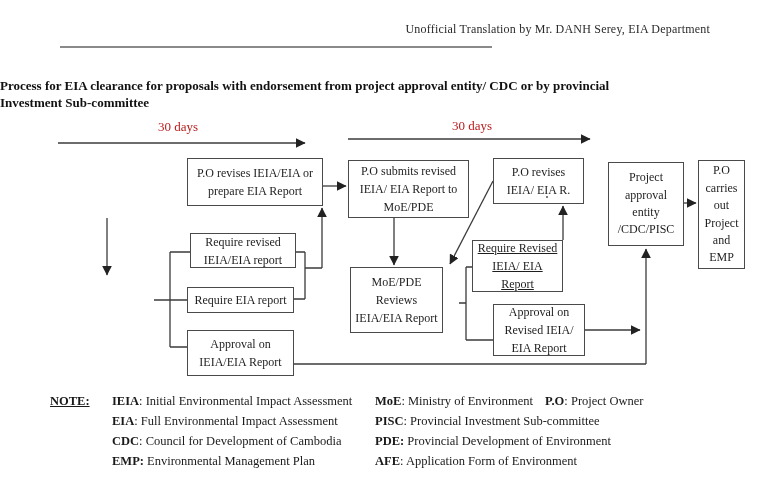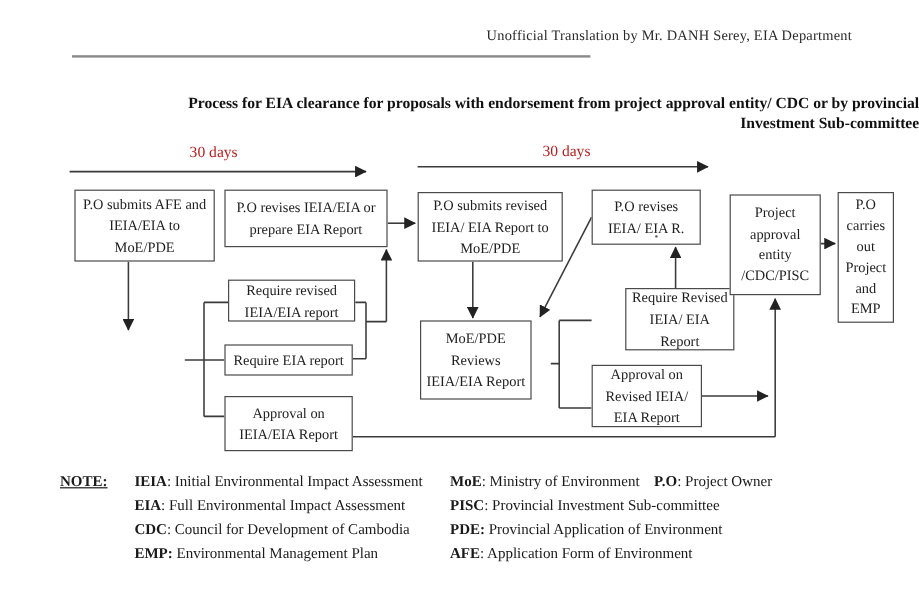--- a/index.html
+++ b/index.html
@@ -8,21 +8,21 @@
     font-family:"Liberation Serif",serif;color:#1e1e1e;overflow:hidden;
   }
   .header-note{
     position:absolute;top:22px;right:56px;font-size:12px;color:#2a2a2a;
     letter-spacing:.2px;
   }
   .divider{
     position:absolute;left:60px;top:46px;width:432px;height:2px;background:#8a8a8a;
   }
   .title{
-    position:absolute;left:0;right:0;top:77px;text-align:right;
+    position:absolute;left:0;right:0;top:77px;text-align:left;
     font-size:13px;font-weight:bold;line-height:17px;color:#111;
   }
   .timeline-label{
     position:absolute;font-size:13px;color:#b91c1c;white-space:nowrap;
   }
   .connectors{position:absolute;left:0;top:0;width:766px;height:494px;}
   .box{
     position:absolute;box-sizing:border-box;border:1px solid #4a4a4a;
     background:#ffffff;display:flex;align-items:center;justify-content:center;
     text-align:center;font-size:12px;line-height:1.5;color:#1e1e1e;padding:1px 3px;
@@ -79,44 +79,43 @@
       <path d="M493,181 L450,264" marker-end="url(#ah)"></path>
       <path d="M563,240 L563,206" marker-end="url(#ah)"></path>
       <path d="M459,303 L466,303 M466,267 L466,340 M466,267 L493,267 M466,340 L493,340"></path>
       <path d="M585,330 L640,330" marker-end="url(#ah)"></path>
       <path d="M294,364 L646,364"></path>
       <path d="M646,364 L646,249" marker-end="url(#ah)"></path>
       <path d="M684,203 L696,203" marker-end="url(#ah)"></path>
     </g>
   </svg>
 
-  <div class="box" style="left:62px;top:158px;width:117px;height:60px;">P.O submits AFE and IEIA/EIA to MoE/PDE</div>
   <div class="box" style="left:187px;top:158px;width:136px;height:48px;">P.O revises IEIA/EIA or prepare EIA Report</div>
   <div class="box" style="left:190px;top:233px;width:106px;height:35px;">Require revised IEIA/EIA report</div>
   <div class="box" style="left:187px;top:287px;width:107px;height:26px;">Require EIA report</div>
   <div class="box" style="left:187px;top:330px;width:107px;height:46px;">Approval on IEIA/EIA Report</div>
   <div class="box" style="left:348px;top:160px;width:121px;height:58px;">P.O submits revised IEIA/ EIA Report to MoE/PDE</div>
   <div class="box" style="left:493px;top:158px;width:91px;height:46px;">P.O revises IEIA/ EIA R.</div>
   <div class="box" style="left:350px;top:267px;width:93px;height:66px;">MoE/PDE Reviews IEIA/EIA Report</div>
-  <div class="box" style="left:521px;top:240px;width:91px;height:52px;">Require Revised IEIA/ EIA Report</div>
+  <div class="box" style="left:472px;top:240px;width:91px;height:52px;text-decoration:underline;">Require Revised IEIA/ EIA Report</div>
   <div class="box" style="left:493px;top:304px;width:92px;height:52px;">Approval on Revised IEIA/ EIA Report</div>
   <div class="box tight" style="left:608px;top:162px;width:76px;height:84px;">Project approval entity /CDC/PISC</div>
   <div class="box tight" style="left:698px;top:160px;width:47px;height:109px;">P.O carries out Project and EMP</div>
 
   <div class="stray" style="left:546px;top:196px;"></div>
 
   <div class="note">
     <span class="note-heading">NOTE:</span>
     <div class="note-col note-col1">
       <div class="note-row"><b>IEIA</b><span>: Initial Environmental Impact Assessment</span></div>
       <div class="note-row"><b>EIA</b><span>: Full Environmental Impact Assessment</span></div>
       <div class="note-row"><b>CDC</b><span>: Council for Development of Cambodia</span></div>
       <div class="note-row"><b>EMP:</b><span> Environmental Management Plan</span></div>
     </div>
     <div class="note-col note-col2">
       <div class="note-row"><b>MoE</b><span>: Ministry of Environment</span><b class="pair2">P.O</b><span>: Project Owner</span></div>
       <div class="note-row"><b>PISC</b><span>: Provincial Investment Sub-committee</span></div>
-      <div class="note-row"><b>PDE:</b><span> Provincial Application of Environment</span></div>
+      <div class="note-row"><b>PDE:</b><span> Provincial Development of Environment</span></div>
       <div class="note-row"><b>AFE</b><span>: Application Form of Environment</span></div>
     </div>
   </div>
 
 </div>
 
 </body></html>

